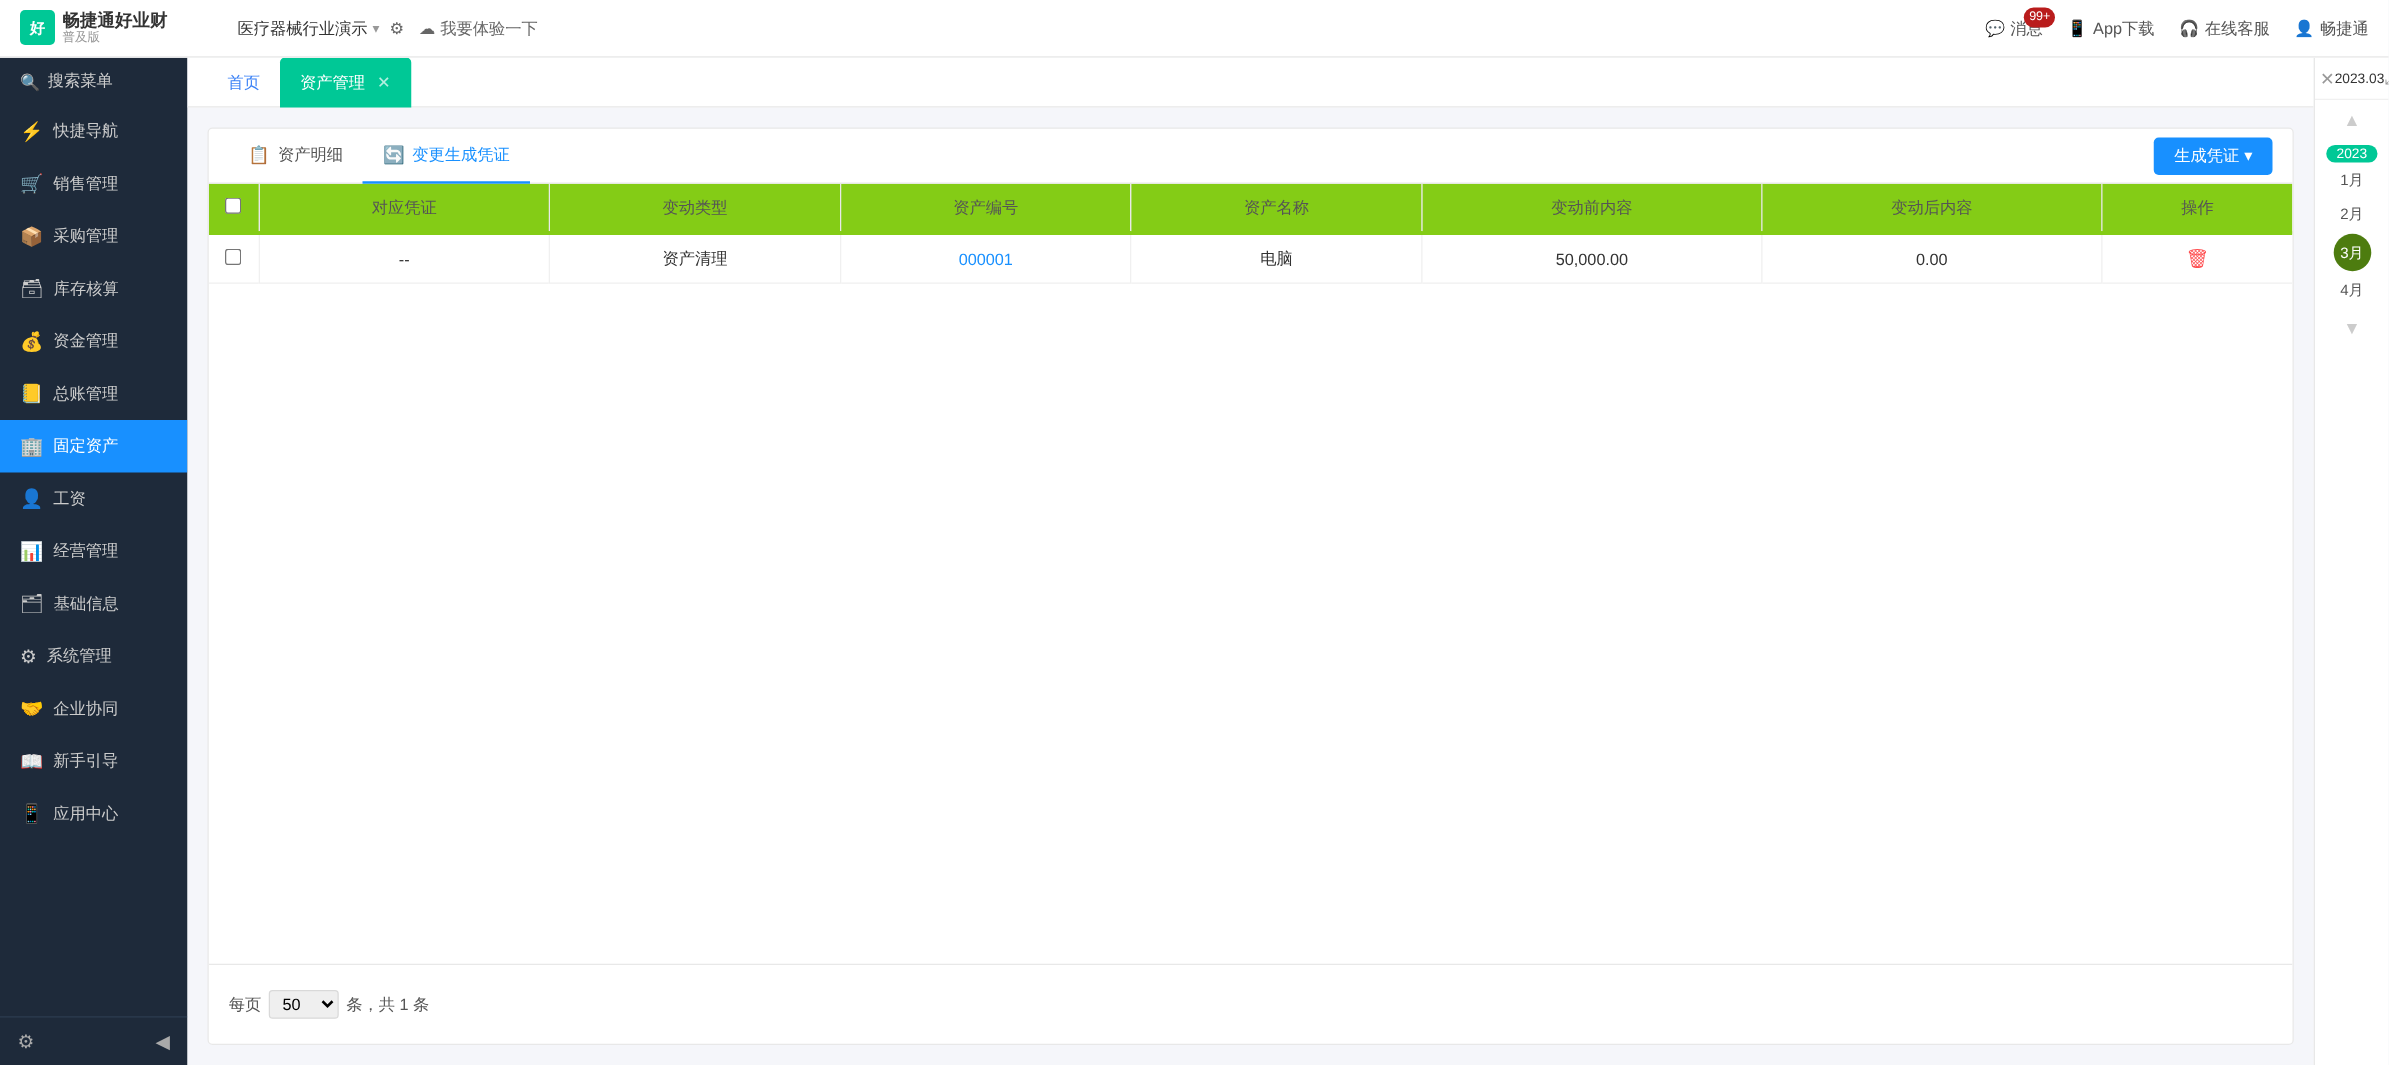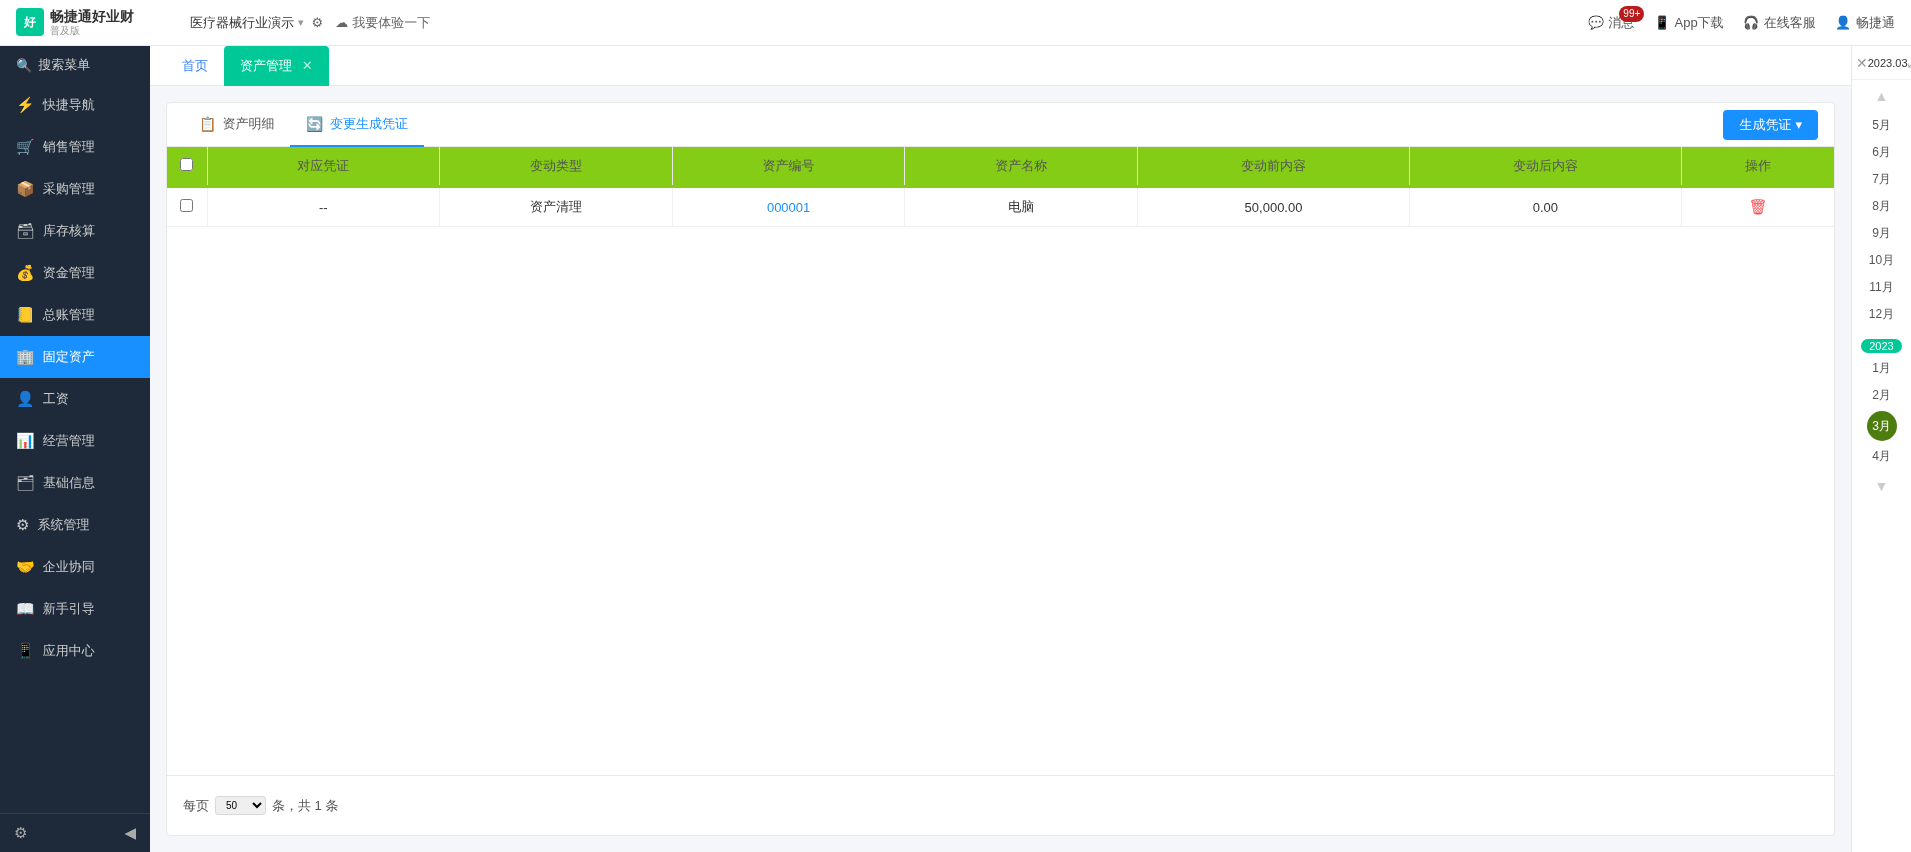--- a/index.html
+++ b/index.html
@@ -260,21 +260,21 @@
       align-items: center;
       gap: 6px;
       font-size: 13px;
       color: #555;
       flex-shrink: 0;
     }
     .page-size-select {
       border: 1px solid #d9d9d9;
       border-radius: 3px;
       padding: 2px 6px;
-      font-size: 10px;
+      font-size: 13px;
       cursor: pointer;
     }
 
     
     .right-panel {
       width: 60px;
       background: #fff;
       border-left: 1px solid #e8e8e8;
       display: flex;
       flex-direction: column;
@@ -517,30 +517,20 @@
   <div class="right-panel">
     <div class="right-panel-header">
       <span class="rp-close">✕</span>
       <span style="font-size:11px;color:#333;">2023.03</span>
       <span class="rp-expand">⤢</span>
     </div>
 
     <div class="date-scroll-area">
       <div class="scroll-arrow">▲</div>
 
-      <div class="year-section">
-        <div class="month-label">5月</div>
-        <div class="month-label">6月</div>
-        <div class="month-label">7月</div>
-        <div class="month-label">8月</div>
-        <div class="month-label">9月</div>
-        <div class="month-label">10月</div>
-        <div class="month-label">11月</div>
-        <div class="month-label">12月</div>
-      </div>
 
       <div class="year-section">
         <div style="text-align:center; padding:2px 0;">
           <span style="background:#00c896;color:#fff;border-radius:10px;padding:1px 8px;font-size:11px;">2023</span>
         </div>
         <div class="month-label">1月</div>
         <div class="month-label">2月</div>
         <div style="text-align:center;">
           <div style="background:#4d7c0f;color:#fff;border-radius:50%;width:30px;height:30px;line-height:30px;margin:2px auto;text-align:center;font-size:12px;cursor:pointer;">3月</div>
         </div>

